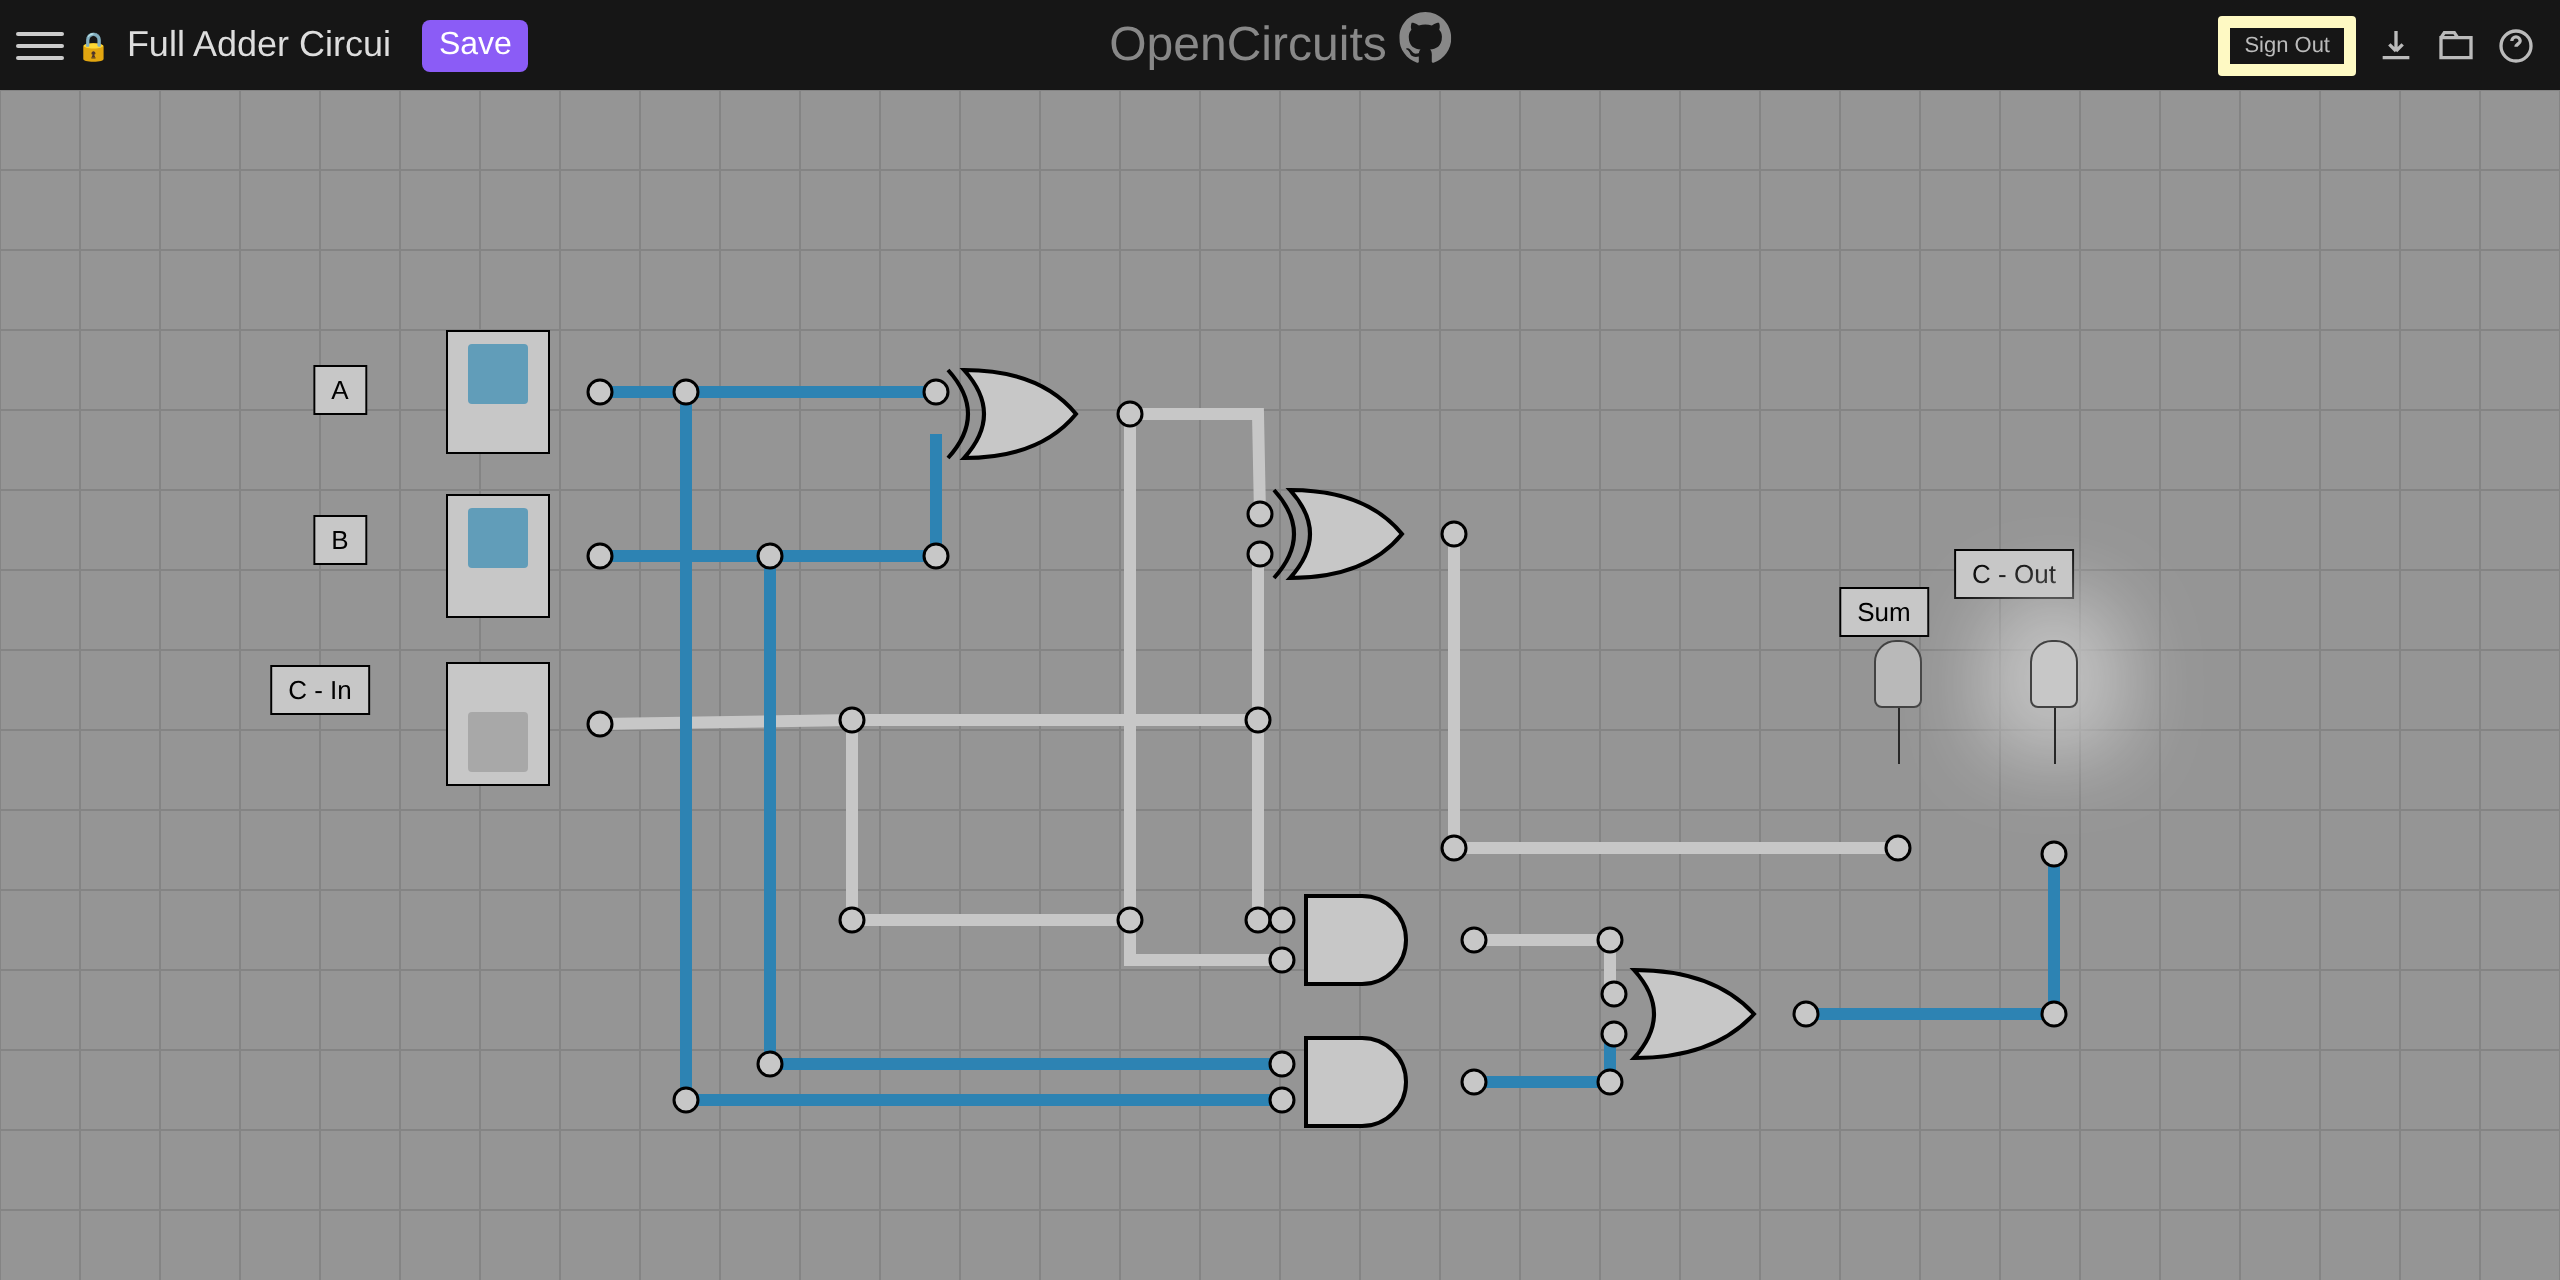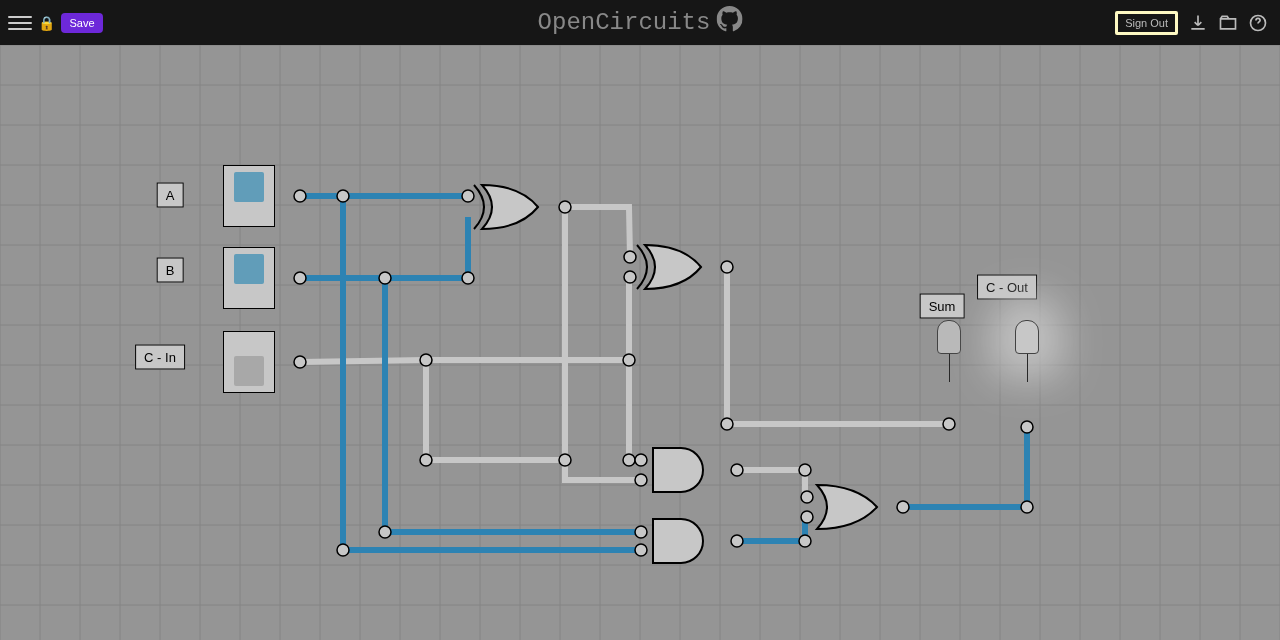--- a/index.html
+++ b/index.html
@@ -3,25 +3,25 @@
 <meta charset="utf-8">
 <style>
   html,body{margin:0;padding:0;width:1280px;height:640px;overflow:hidden;font-family:-apple-system,Helvetica,Arial,sans-serif;background:#bbb;}
   
   .header{position:absolute;top:0;left:0;right:0;height:45px;background:#161616;display:flex;align-items:center;color:#ccc;z-index:20}
   .hdr-left{display:flex;align-items:center;gap:6px;padding-left:8px}
   .menu-btn{width:24px;height:24px;display:flex;flex-direction:column;justify-content:center;gap:4px;cursor:pointer}
   .menu-btn span{display:block;height:2px;background:#ccc;border-radius:1px}
   .lock{font-size:14px;color:#ccc}
   .title-inp{background:transparent;border:none;color:#ddd;font-size:18px;width:140px;outline:none}
-  .save-btn{background:#6d28d9;color:#fff;border:none;border-radius:4px;padding:4px 8px;font-size:11px;cursor:pointer}
-  .hdr-center{position:absolute;left:50%;transform:translateX(-50%);display:flex;align-items:center;gap:6px;font-family:Liberation Mono, monospace;font-size:24px;color:#888}
+  .save-btn{background:#8b5cf6;color:#fff;border:none;border-radius:4px;padding:4px 8px;font-size:16px;cursor:pointer}
+  .hdr-center{position:absolute;left:50%;transform:translateX(-50%);display:flex;align-items:center;gap:6px;font-family:Liberation Sans, sans-serif;font-size:24px;color:#888}
   .gh-icon svg{width:26px;height:26px;fill:#888}
   .hdr-right{margin-left:auto;display:flex;align-items:center;gap:10px;padding-right:12px}
-  .signout{background:none;border:3px solid #fef9c3;color:#bbb;font-size:11px;padding:3px 7px;border-radius:2px;cursor:pointer}
+  .signout{background:none;border:6px solid #fef9c3;color:#bbb;font-size:11px;padding:3px 7px;border-radius:2px;cursor:pointer}
   .ico{width:20px;height:20px;display:flex;align-items:center;justify-content:center;color:#bbb;cursor:pointer}
   .ico svg{stroke:#bbb;fill:none;stroke-width:2}
   
   .canvas{position:absolute;top:45px;left:0;right:0;bottom:0;background:#bfbfbf}
   .overlay{position:absolute;inset:0;background:rgba(0,0,0,0.22);pointer-events:none;z-index:18}
   svg.circuit{position:absolute;inset:0}
   
   .lbl{position:absolute;background:#fff;border:1.5px solid #000;font-size:13px;padding:4px 8px;font-family:sans-serif;text-align:center;transform:translate(-50%,-50%);white-space:nowrap}
   .switch{position:absolute;width:52px;height:62px;background:#fff;border:1.5px solid #000;transform:translate(-50%,-50%);display:flex;align-items:flex-start;justify-content:center;padding-top:6px;box-sizing:border-box}
   .switch .toggle{width:30px;height:30px;background:#d8d8d8;border-radius:2px}
@@ -36,20 +36,21 @@
 <body>
 
 <div class="header">
   <div class="hdr-left">
     <div class="menu-btn">
         <span></span>
         <span></span>
         <span></span>
       </div>
     <span class="lock">🔒</span>
+    <input class="title-inp" value="Full Adder Circui" style="">
     <button class="save-btn">Save</button>
   </div>
   <div class="hdr-center">
     <span>OpenCircuits</span>
     <span class="gh-icon">
       <svg viewBox="0 0 16 16">
           <path d="M8 0C3.58 0 0 3.58 0 8c0 3.54 2.29 6.53 5.47 7.59.4.07.55-.17.55-.38 0-.19-.01-.82-.01-1.49-2.01.37-2.53-.49-2.69-.94-.09-.23-.48-.94-.82-1.13-.28-.15-.68-.52-.01-.53.63-.01 1.08.58 1.23.82.72 1.21 1.87.87 2.33.66.07-.52.28-.87.51-1.07-1.78-.2-3.64-.89-3.64-3.95 0-.87.31-1.59.82-2.15-.08-.2-.36-1.02.08-2.12 0 0 .67-.21 2.2.82.64-.18 1.32-.27 2-.27.68 0 1.36.09 2 .27 1.53-1.04 2.2-.82 2.2-.82.44 1.1.16 1.92.08 2.12.51.56.82 1.27.82 2.15 0 3.07-1.87 3.75-3.65 3.95.29.25.54.73.54 1.48 0 1.07-.01 1.93-.01 2.2 0 .21.15.46.55.38A8.013 8.013 0 0016 8c0-4.42-3.58-8-8-8z"></path>
         </svg>
     </span>
   </div>
@@ -205,21 +206,21 @@
       <g transform="translate(673,496)">
         <path d="M -20 -22 H 8 A 22 22 0 0 1 8 22 H -20 Z" fill="#fff" stroke="#000" stroke-width="2"></path>
       </g>
       <g transform="translate(839,462)">
         <path d="M -22 -22 Q -2 0 -22 22 Q 18 22 38 0 Q 18 -22 -22 -22 Z" fill="#fff" stroke="#000" stroke-width="2"></path>
       </g>
     </svg>
 
   <div class="lbl" style="left:170px;top:150px">A</div>
   <div class="lbl" style="left:170px;top:225px">B</div>
-  <div class="lbl" style="left:160px;top:312px">C - In</div>
+  <div class="lbl" style="left:160px;top:300px">C - In</div>
   <div class="lbl" style="left:942px;top:261px">Sum</div>
   <div class="lbl" style="left:1007px;top:242px">C - Out</div>
 
   <div class="switch on" style="left:249px;top:151px">
       <div class="toggle"></div>
     </div>
   <div class="switch on" style="left:249px;top:233px">
       <div class="toggle"></div>
     </div>
   <div class="switch off" style="left:249px;top:317px">

